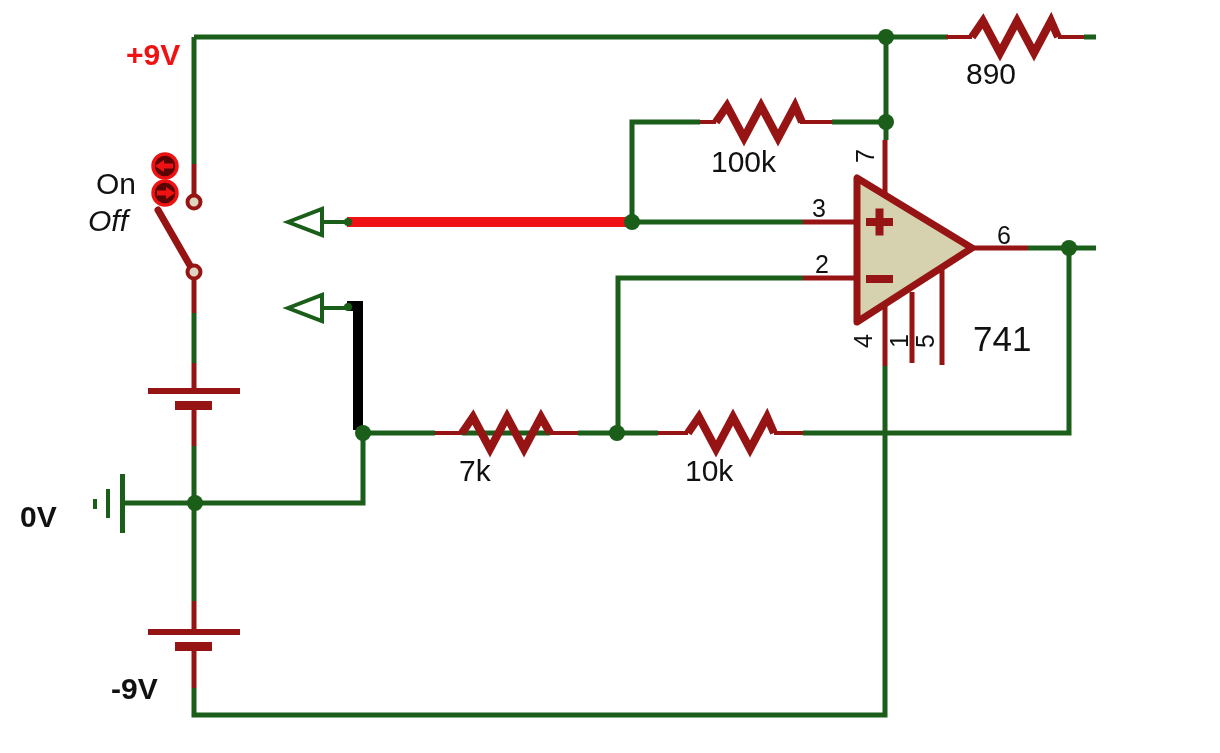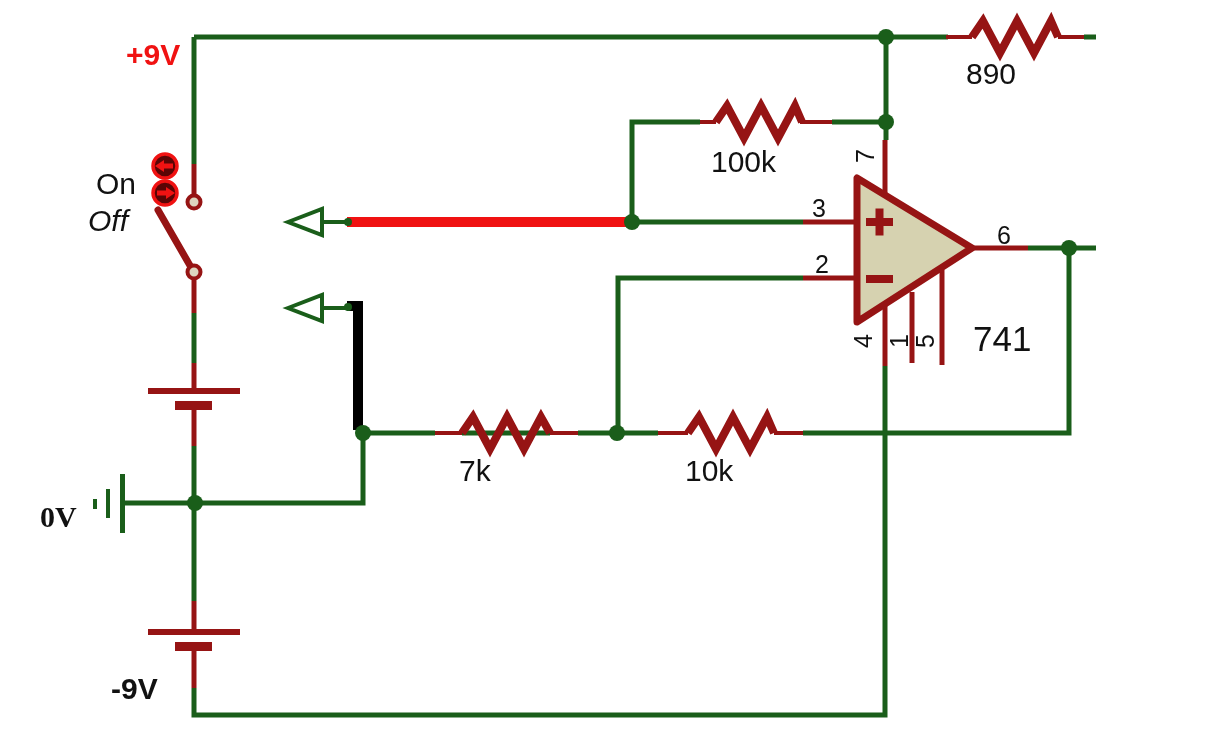--- a/index.html
+++ b/index.html
@@ -154,21 +154,21 @@
     <circle class="dot" cx="632" cy="222" r="8"></circle>
     <circle class="dot" cx="1069" cy="248" r="8"></circle>
     <circle class="dot" cx="363" cy="433" r="8"></circle>
     <circle class="dot" cx="617" cy="433" r="8"></circle>
     <circle class="dot" cx="195" cy="503" r="8"></circle>
   </svg>
 
   <div class="lbl lbl-bold lbl-red" style="left:126px;top:40px;">+9V</div>
   <div class="lbl" style="left:96px;top:169px;">On</div>
   <div class="lbl" style="left:88px;top:206px;font-style:italic;">Off</div>
-  <div class="lbl lbl-bold" style="left:40px;top:502px;font-family:Liberation Serif, serif;">0V</div>
+  <div class="lbl lbl-bold" style="left:20px;top:502px;">0V</div>
   <div class="lbl lbl-bold" style="left:111px;top:674px;">-9V</div>
   <div class="lbl" style="left:966px;top:59px;">890</div>
   <div class="lbl" style="left:711px;top:147px;">100k</div>
   <div class="lbl" style="left:459px;top:456px;">7k</div>
   <div class="lbl" style="left:685px;top:456px;">10k</div>
   <div class="lbl lbl-741" style="left:973px;top:281px;">741</div>
 
   <div class="pin" style="left:812px;top:196px;">3</div>
   <div class="pin" style="left:815px;top:252px;">2</div>
   <div class="pin" style="left:997px;top:223px;">6</div>

